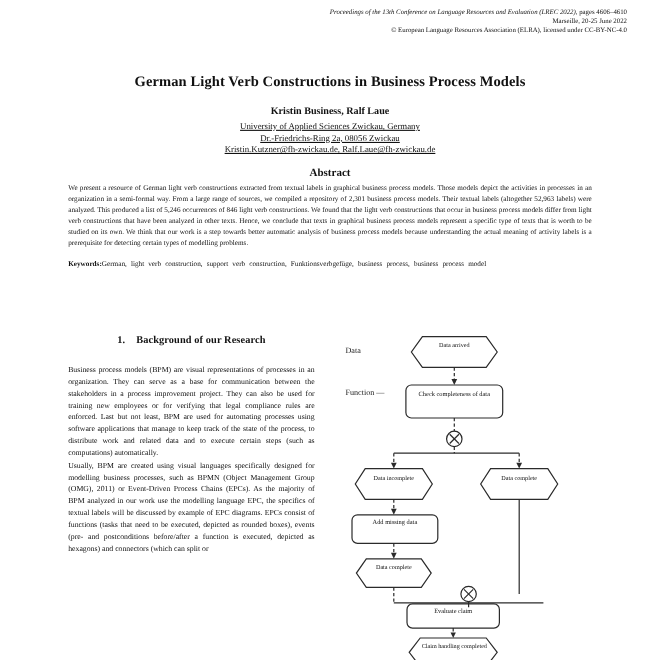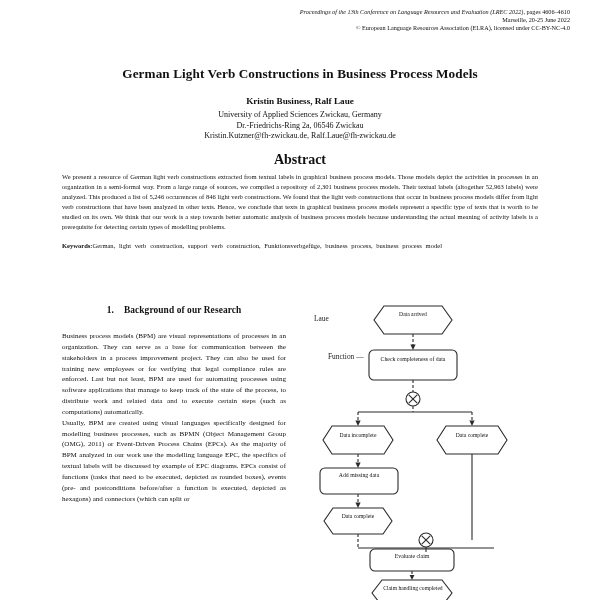--- a/index.html
+++ b/index.html
@@ -61,33 +61,34 @@
   }
   .authors {
     margin-top: 14px;
     font-size: 9.2px;
     font-weight: bold;
   }
   .affil {
     margin-top: 4px;
     font-size: 8px;
     line-height: 1.35;
+    text-decoration: underline;
   }
   .affil div { white-space: nowrap; }
 
   
   .abstract-block {
     position: absolute;
     top: 152px;
     left: 62px;
     width: 476px;
   }
   .abstract-heading {
     text-align: center;
-    font-size: 14px;
+    font-size: 10px;
     font-weight: bold;
     margin-bottom: 4px;
   }
   .abstract-body {
     font-size: 6.55px;
     line-height: 1.52;
     text-align: justify;
     text-justify: inter-word;
   }
   .keywords {
@@ -169,42 +170,42 @@
     <div class="line1"><span class="ital">Proceedings of the 13th Conference on Language Resources and Evaluation (LREC 2022)</span><span>, pages 4606–4610</span></div>
     <div class="line2">Marseille, 20-25 June 2022</div>
     <div class="line3">© European Language Resources Association (ELRA), licensed under CC-BY-NC-4.0</div>
   </div>
 
   <div class="title-block">
     <h1 class="paper-title">German Light Verb Constructions in Business Process Models</h1>
     <div class="authors">Kristin Business, Ralf Laue</div>
     <div class="affil">
       <div>University of Applied Sciences Zwickau, Germany</div>
-      <div>Dr.-Friedrichs-Ring 2a, 06546 Zwickau</div>
+      <div>Dr.-Friedrichs-Ring 2a, 08056 Zwickau</div>
       <div>Kristin.Kutzner@fh-zwickau.de, Ralf.Laue@fh-zwickau.de</div>
     </div>
   </div>
 
   <div class="abstract-block">
     <div class="abstract-heading">Abstract</div>
     <div class="abstract-body">We present a resource of German light verb constructions extracted from textual labels in graphical business process models. Those models depict the activities in processes in an organization in a semi-formal way. From a large range of sources, we compiled a repository of 2,301 business process models. Their textual labels (altogether 52,963 labels) were analyzed. This produced a list of 5,246 occurrences of 846 light verb constructions. We found that the light verb constructions that occur in business process models differ from light verb constructions that have been analyzed in other texts. Hence, we conclude that texts in graphical business process models represent a specific type of texts that is worth to be studied on its own. We think that our work is a step towards better automatic analysis of business process models because understanding the actual meaning of activity labels is a prerequisite for detecting certain types of modelling problems.</div>
     <div class="keywords"><span class="kw-label">Keywords:</span><span class="kw-list">German, light verb construction, support verb construction, Funktionsverbgefüge, business process, business process model</span></div>
   </div>
 
   <div class="col-left">
     <h2 class="sec"><span class="num">1.</span><span>Background of our Research</span></h2>
     <p class="body">Business process models (BPM) are visual representations of processes in an organization. They can serve as a base for communication between the stakeholders in a process improvement project. They can also be used for training new employees or for verifying that legal compliance rules are enforced. Last but not least, BPM are used for automating processes using software applications that manage to keep track of the state of the process, to distribute work and related data and to execute certain steps (such as computations) automatically.</p>
     <p class="body">Usually, BPM are created using visual languages specifically designed for modelling business processes, such as BPMN (Object Management Group (OMG), 2011) or Event-Driven Process Chains (EPCs). As the majority of BPM analyzed in our work use the modelling language EPC, the specifics of textual labels will be discussed by example of EPC diagrams. EPCs consist of functions (tasks that need to be executed, depicted as rounded boxes), events (pre- and postconditions before/after a function is executed, depicted as hexagons) and connectors (which can split or</p>
   </div>
 
   <div class="col-right">
     <div class="figure-wrap">
 
-      <div class="side-label" style="top:14px; left:2px;">Laue</div>
-      <div class="side-label" style="top:52px; left:16px;text-align:right;"><span>Function</span><span> —</span></div>
+      <div class="side-label" style="top:14px; left:2px;">Data</div>
+      <div class="side-label" style="top:52px; left:2px;text-align:right;"><span>Function</span><span> —</span></div>
 
       <svg class="epc" width="228" height="268" viewBox="0 0 228 268">
         <g fill="none" stroke="#2b2b2b" stroke-width="1.1">
 
           <polygon points="72,6 130,6 140,20 130,34 72,34 62,20" stroke="#2b2b2b"></polygon>
 
           <line x1="101" y1="34" x2="101" y2="46" stroke-dasharray="3,2"></line>
           <polygon points="101,50 98.4,44.6 103.6,44.6" fill="#2b2b2b" stroke="none"></polygon>
 
           <rect x="57" y="50" width="88" height="30" rx="5" ry="5"></rect>

